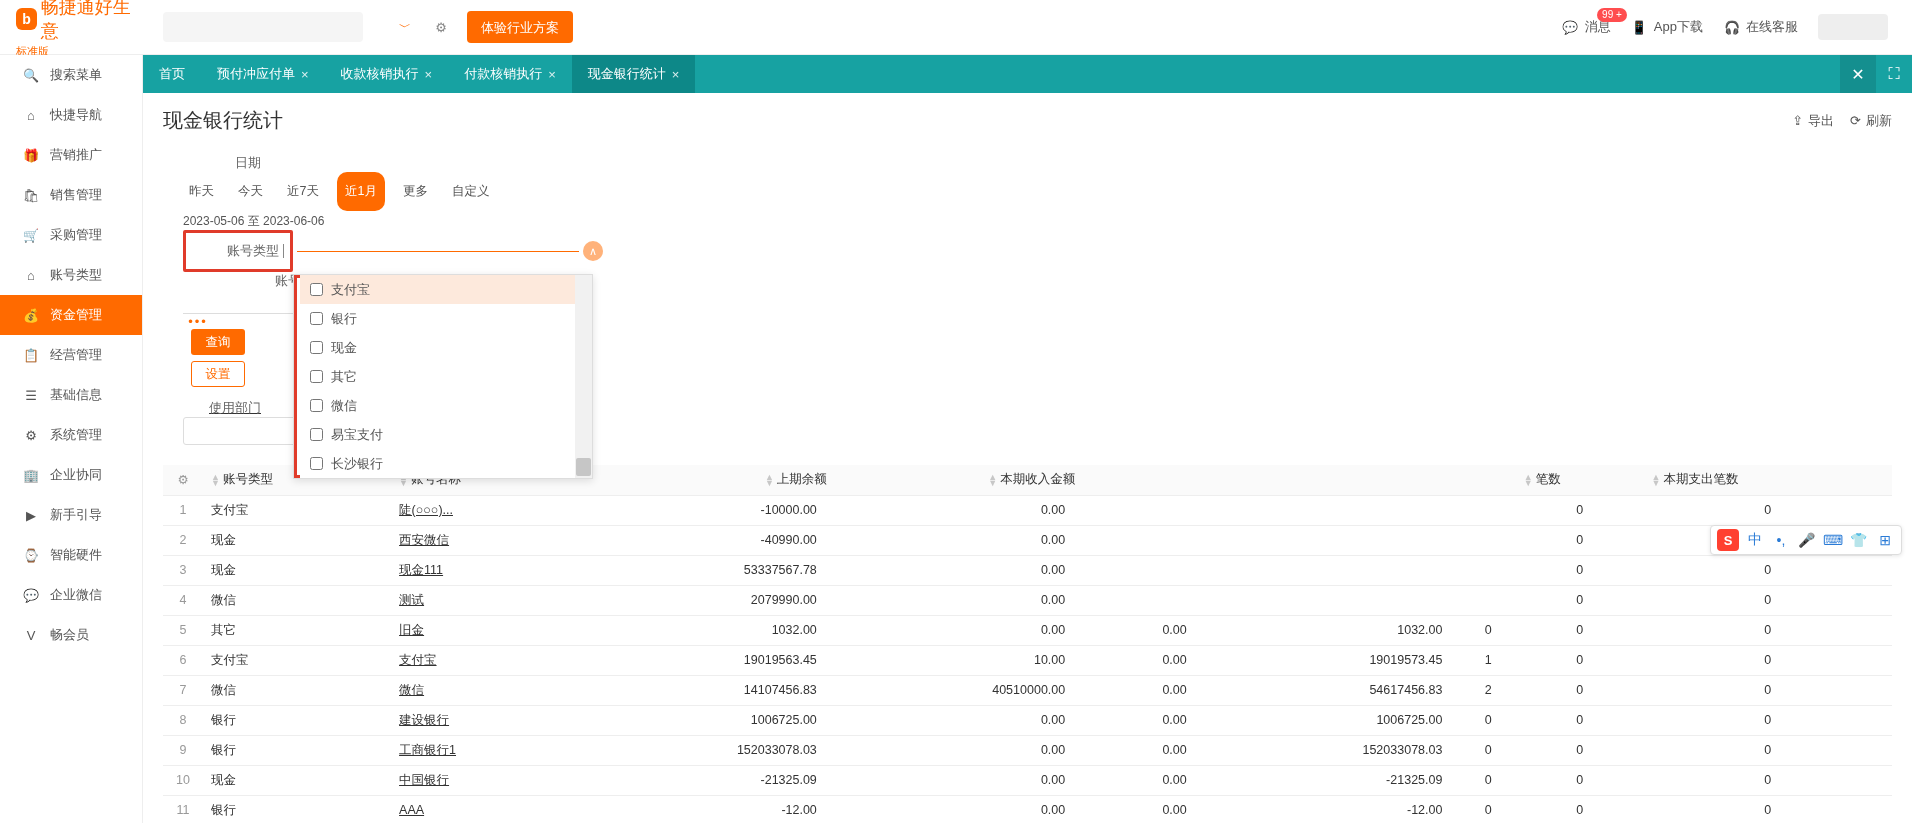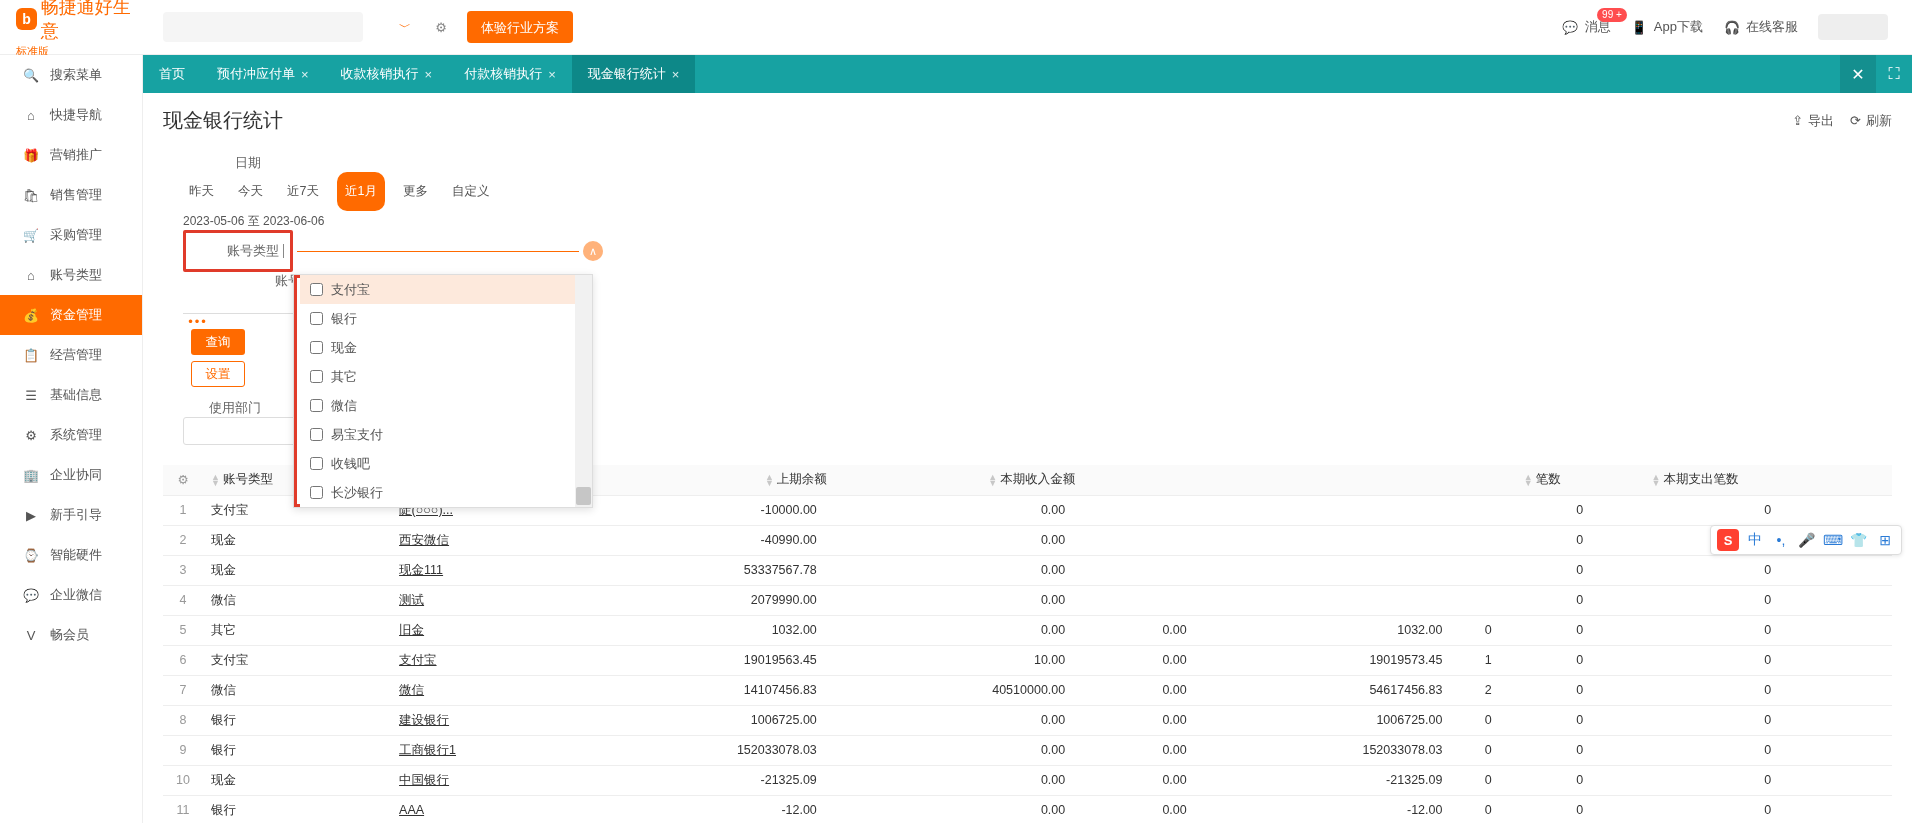--- a/index.html
+++ b/index.html
@@ -49,21 +49,21 @@
 
 .page { background: #fff; margin: 0; flex: 1; display: flex; flex-direction: column; padding: 14px 20px 0 20px; overflow: hidden; }
 .page-head { display: flex; align-items: center; }
 .page-title { font-size: 20px; color: #333; flex: 1; }
 .page-actions { display: flex; gap: 16px; }
 .pact { display:flex; align-items:center; gap:5px; color: #555; cursor:pointer; font-size:13px; }
 
 
 .filters { margin-top: 14px; padding: 6px 20px 12px 20px; position: relative; }
 .frow { display: flex; align-items: flex-start; margin-bottom: 12px; flex-direction: column; }
-.frow:last-child { margin-bottom: 0; }
+.frow:last-child { margin-bottom: 0; text-decoration: underline; }
 .fcell { display: flex; align-items: center; }
 .fcell.lbl { width: 190px; justify-content: flex-end; padding-right: 12px; color: #666; }
 .fcell.ctrl { width: 340px; }
 .date-pills { display:flex; align-items:center; gap:12px; flex-wrap: wrap; }
 .pill { padding: 1px 6px; color: #555; cursor:pointer; font-size:12.5px; }
 .pill.on { background: #ff6a00; color:#fff; border-radius: 10px; padding: 11px 8px; }
 .date-range { font-size: 12px; color:#555; margin-top: 2px; }
 .sel { width: 100%; height: 28px; border: 1px solid #ddd; border-radius: 3px; display:flex; align-items:center; justify-content:space-between; padding: 0 8px; color:#bbb; }
 .sel .caret { color: #ff6a00; font-size: 11px; }
 .acct-type-wrap { position: relative; display:flex; align-items:center; }
@@ -293,24 +293,20 @@
                       <input type="checkbox" style="">
                       <span>其它</span>
                     </div>
                     <div class="dd-item">
                       <input type="checkbox" style="">
                       <span>微信</span>
                     </div>
                     <div class="dd-item">
                       <input type="checkbox" style="">
                       <span>易宝支付</span>
-                    </div>
-                    <div class="dd-item">
-                      <input type="checkbox" style="">
-                      <span>收钱吧</span>
                     </div>
                     <div class="dd-item">
                       <input type="checkbox" style="">
                       <span>长沙银行</span>
                     </div>
                   </div>
                 <div class="dd-vscroll">
                   <div class="dd-thumb"></div>
                 </div>
               </div>

